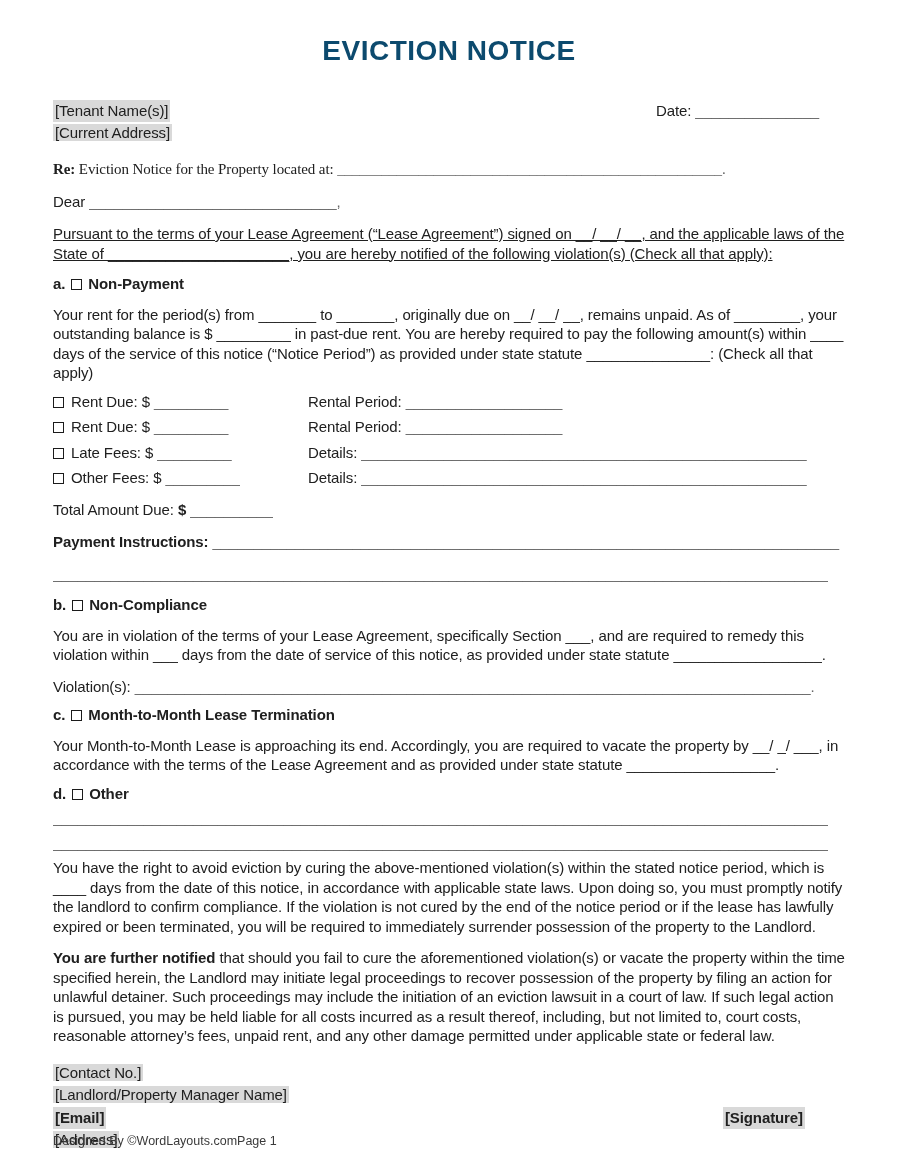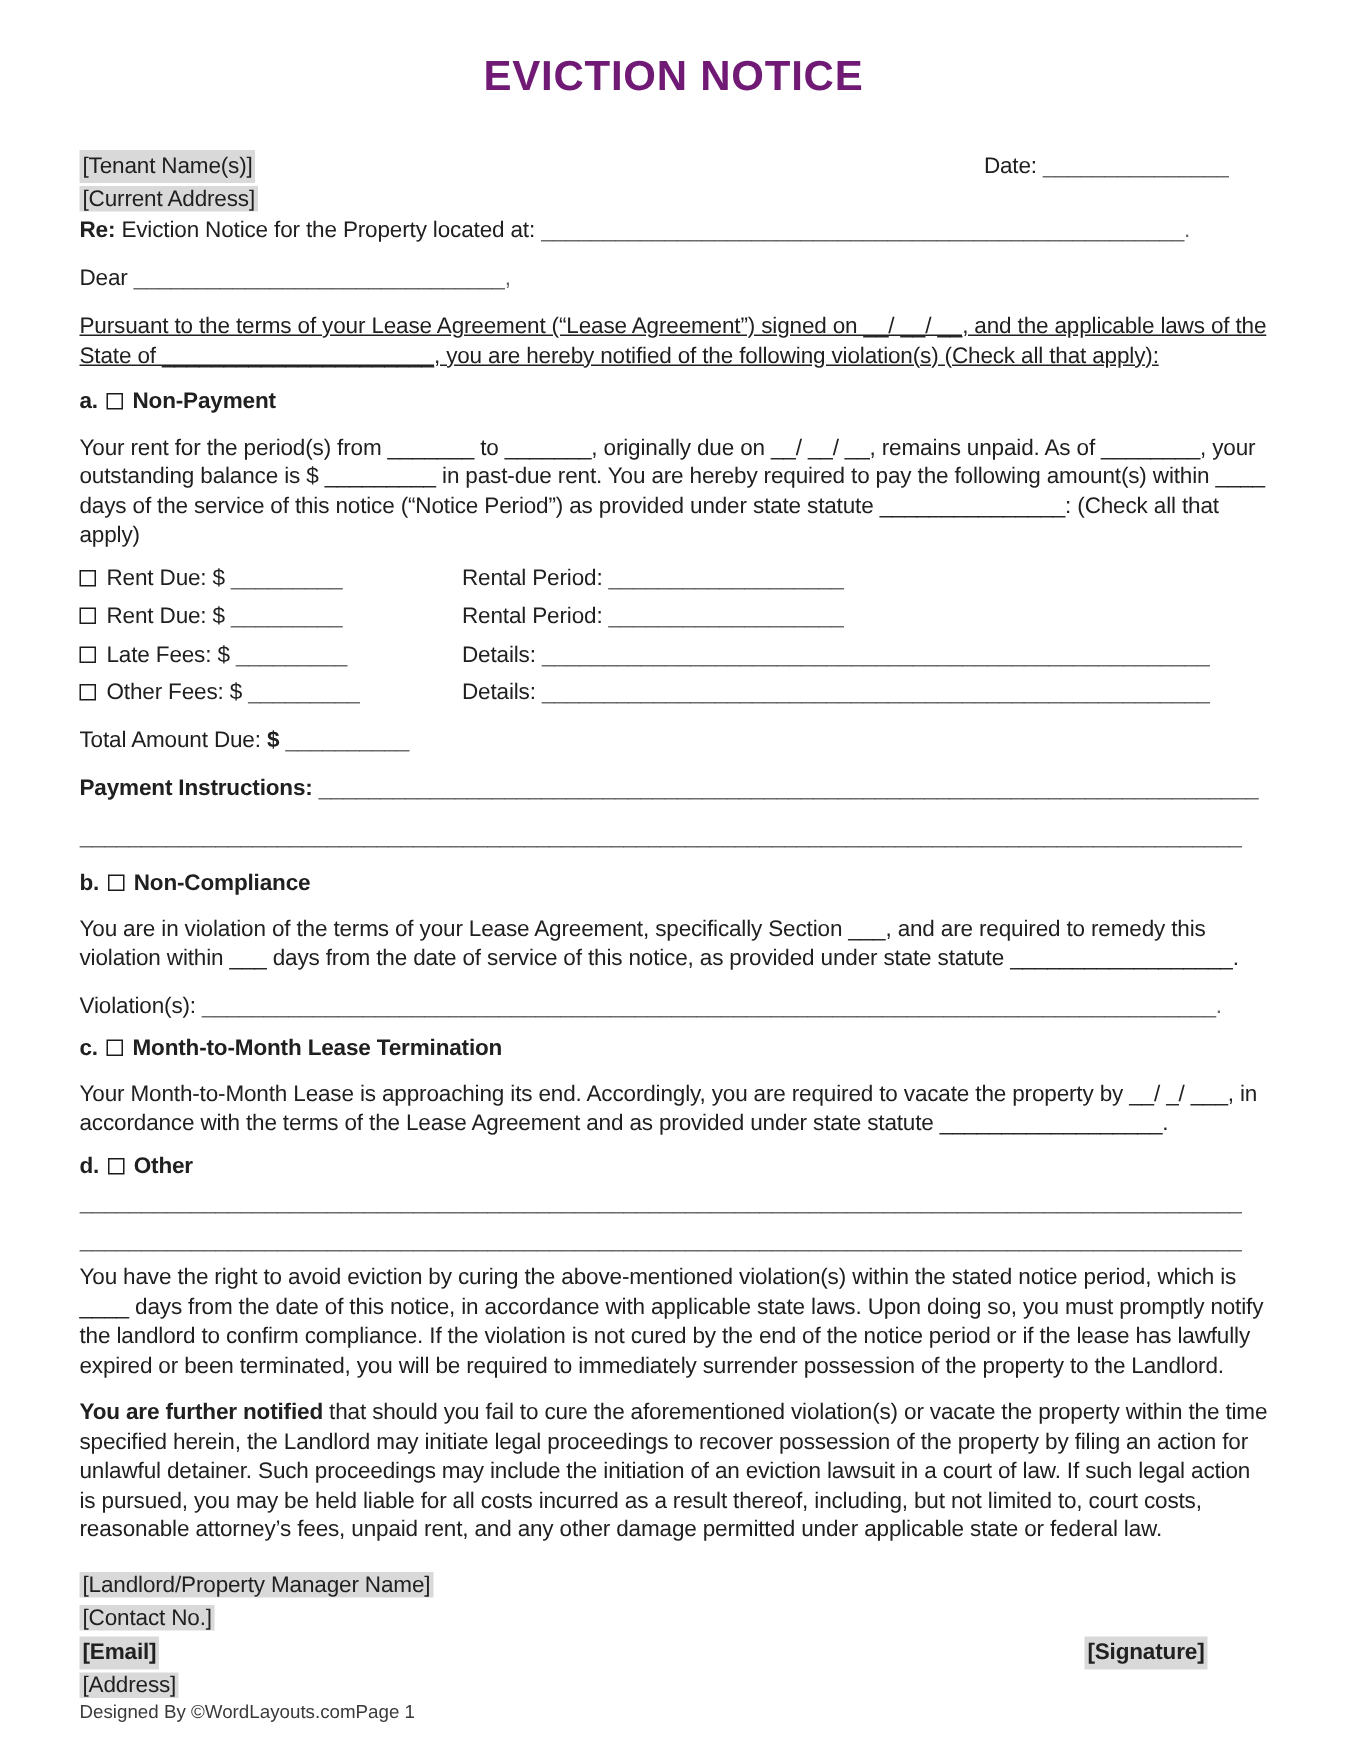--- a/index.html
+++ b/index.html
@@ -5,29 +5,29 @@
   html,body{margin:0;padding:0;background:#ffffff;}
   .page{
     width:900px;height:1165px;box-sizing:border-box;
     padding:30px 55px 0 53px;position:relative;overflow:hidden;
     font-family:"Liberation Sans","DejaVu Sans",sans-serif;
     font-size:15px;line-height:19.5px;color:#202020;letter-spacing:-0.1px;
     background:#ffffff;
   }
   h1.doc-title{
     text-align:center;font-size:28px;line-height:30px;font-weight:700;
-    margin:6px 0 34px;letter-spacing:0.5px;color:#701a75;
+    margin:6px 0 34px;letter-spacing:0.5px;color:#0c4a6e;
   }
   .head-row{display:flex;justify-content:space-between;align-items:flex-start;line-height:22px;}
   .date-wrap{margin-right:26px;white-space:nowrap;}
   .addr-line{line-height:22px;}
   .ph{background:#d9d9d9;padding:0 2px;}
   .b{font-weight:700;}
   .blank{color:#666666;}
-  .re-line{white-space:nowrap;}
+  .re-line{margin-top:16px;white-space:nowrap;font-family:Liberation Serif, serif;}
   .dear-line{margin-top:12px;white-space:nowrap;}
   .para{margin:11px 0 0;}
   .intro{margin-top:13px;text-decoration:underline;}
   .sec-h{font-weight:700;margin:11px 0 0;line-height:19.5px;}
   .cbx{
     display:inline-block;width:11px;height:11px;box-sizing:border-box;
     border:1.7px solid #1b1b1b;vertical-align:-1px;margin:0 6px;
     background:#fff;
   }
   .fee-rows{margin-top:9px;}
@@ -118,22 +118,22 @@
   <p class="sec-h h-d"><span>d.</span><span class="cbx"></span><span>Other</span></p>
 
   <div class="rule rule-d1 blank">______________________________________________________________________________________________</div>
   <div class="rule rule-d2 blank">______________________________________________________________________________________________</div>
 
   <p class="para cure-para">You have the right to avoid eviction by curing the above-mentioned violation(s) within the stated notice period, which is ____ days from the date of this notice, in accordance with applicable state laws. Upon doing so, you must promptly notify the landlord to confirm compliance. If the violation is not cured by the end of the notice period or if the lease has lawfully expired or been terminated, you will be required to immediately surrender possession of the property to the Landlord.</p>
 
   <p class="para further-para"><span class="b">You are further notified</span><span> that should you fail to cure the aforementioned violation(s) or vacate the property within the time specified herein, the Landlord may initiate legal proceedings to recover possession of the property by filing an action for unlawful detainer. Such proceedings may include the initiation of an eviction lawsuit in a court of law. If such legal action is pursued, you may be held liable for all costs incurred as a result thereof, including, but not limited to, court costs, reasonable attorney’s fees, unpaid rent, and any other damage permitted under applicable state or federal law.</span></p>
 
   <div class="sig-block">
+    <div><span class="ph">[Contact No.]</span></div>
     <div><span class="ph">[Landlord/Property Manager Name]</span></div>
-    <div><span class="ph">[Contact No.]</span></div>
     <div class="sig-row">
       <span class="ph">[Email]</span>
       <span class="ph sig-right">[Signature]</span>
     </div>
     <div><span class="ph">[Address]</span></div>
   </div>
 
   <div class="footer">
     <span>Designed By ©WordLayouts.com</span>
     <span>Page 1</span>

